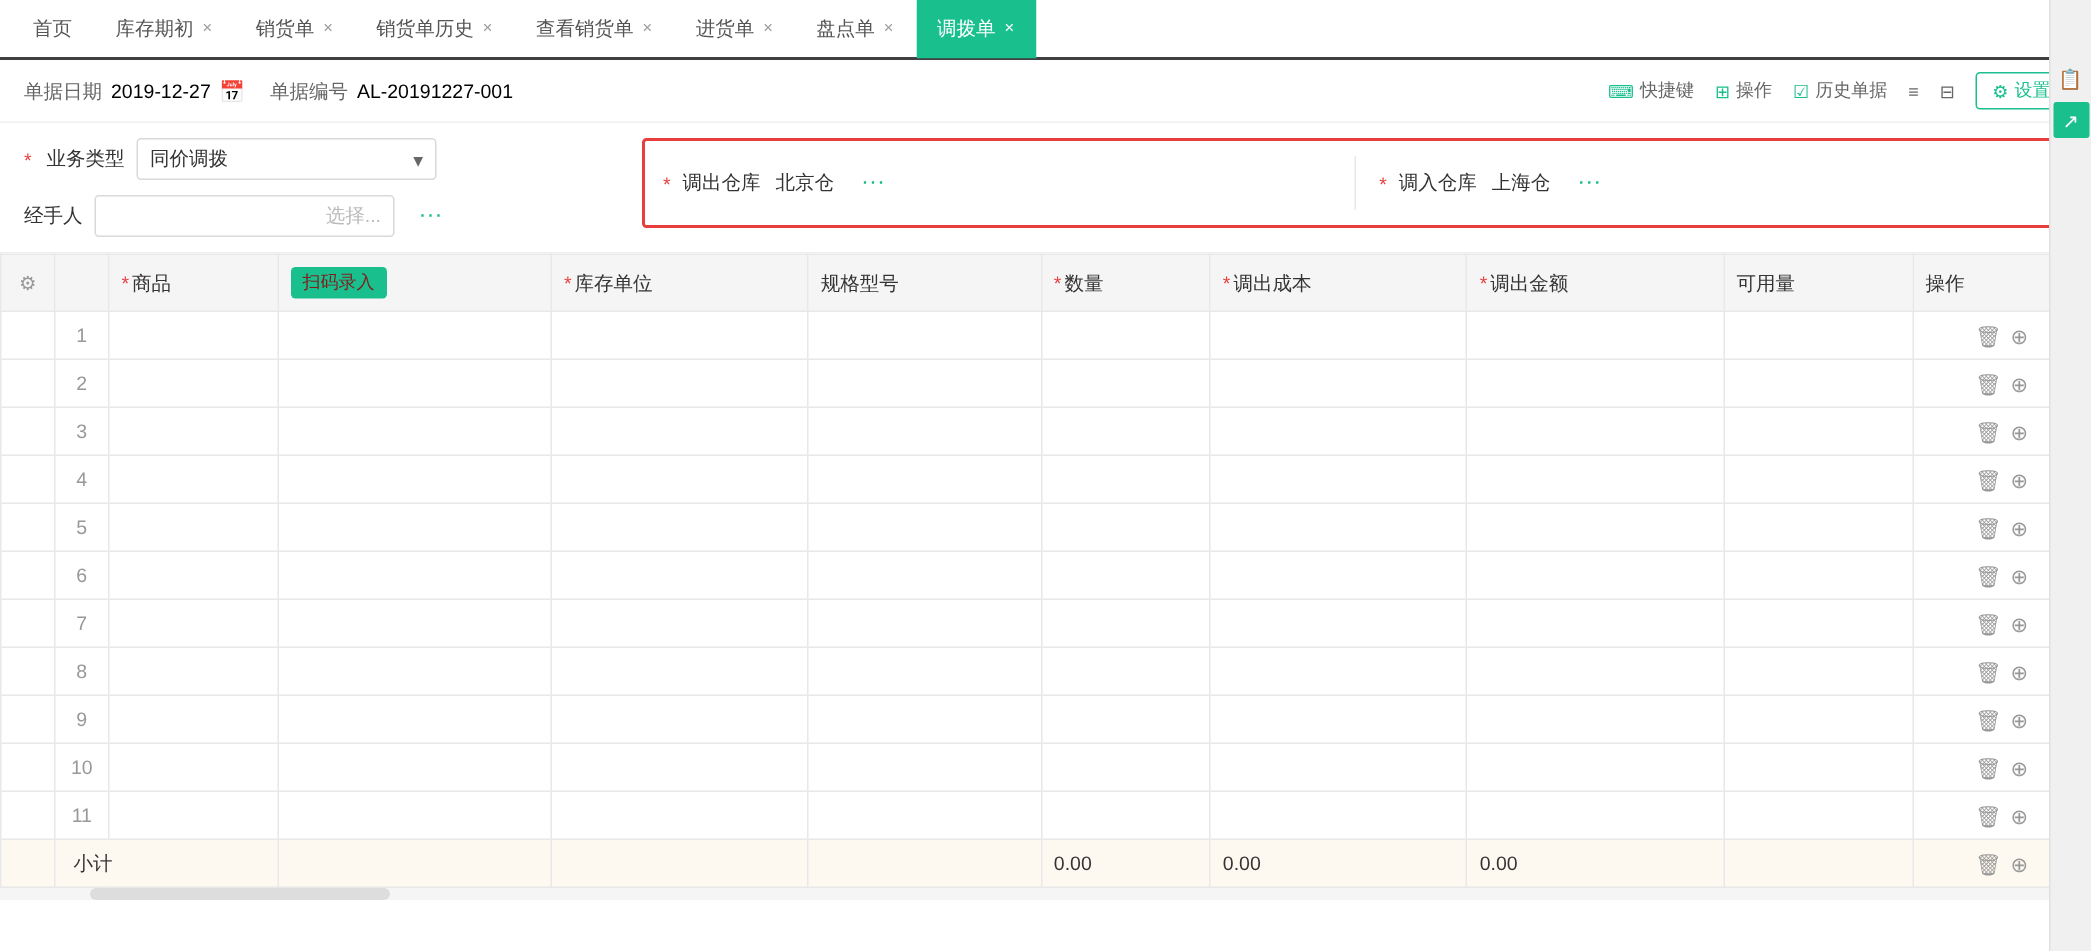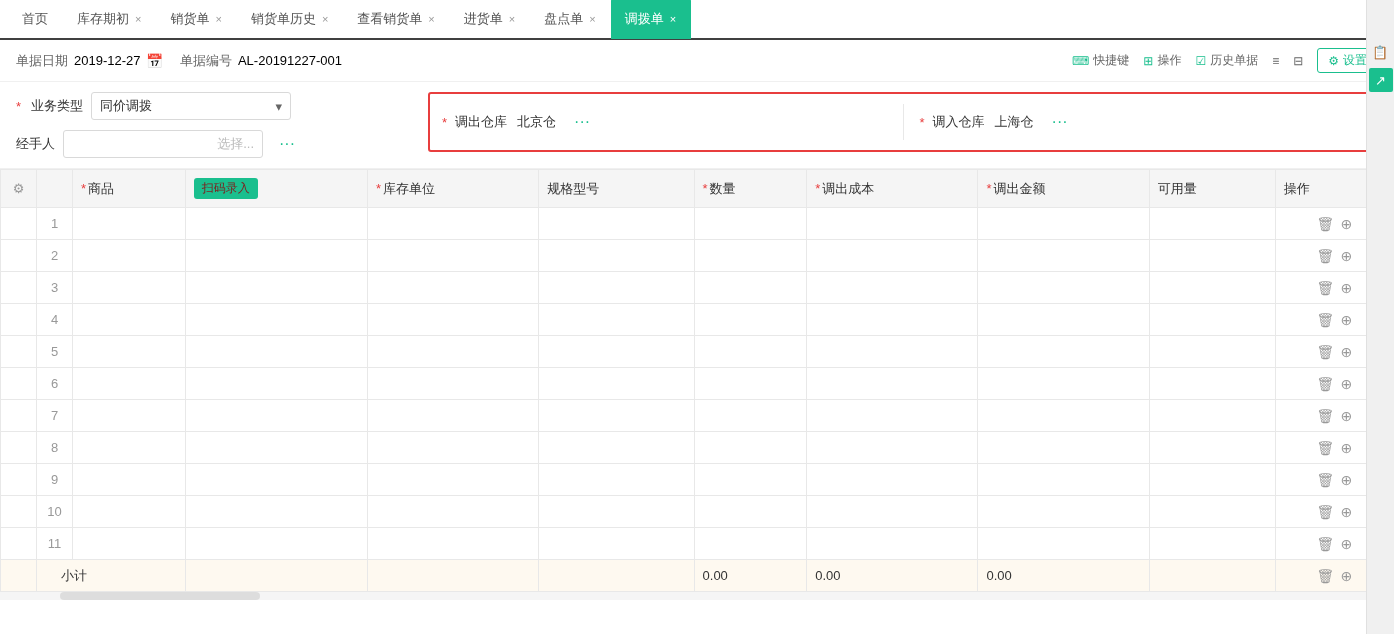--- a/index.html
+++ b/index.html
@@ -488,21 +488,21 @@
             <td>
               <div class="action-col">
                 <span class="action-icon">🗑</span>
                 <span class="action-icon">⊕</span>
               </div>
             </td>
           </tr>
 
           <tr class="subtotal-row">
             <td></td>
-            <td colspan="2" class="row-num" style="text-align:left; padding-left:24px;">小计</td>
+            <td colspan="2" class="row-num" style="text-align:left; padding-left:12px;">小计</td>
             <td></td>
             <td></td>
             <td></td>
             <td>0.00</td>
             <td>0.00</td>
             <td>0.00</td>
             <td></td>
             <td>
               <div class="action-col">
                 <span class="action-icon">🗑</span>

